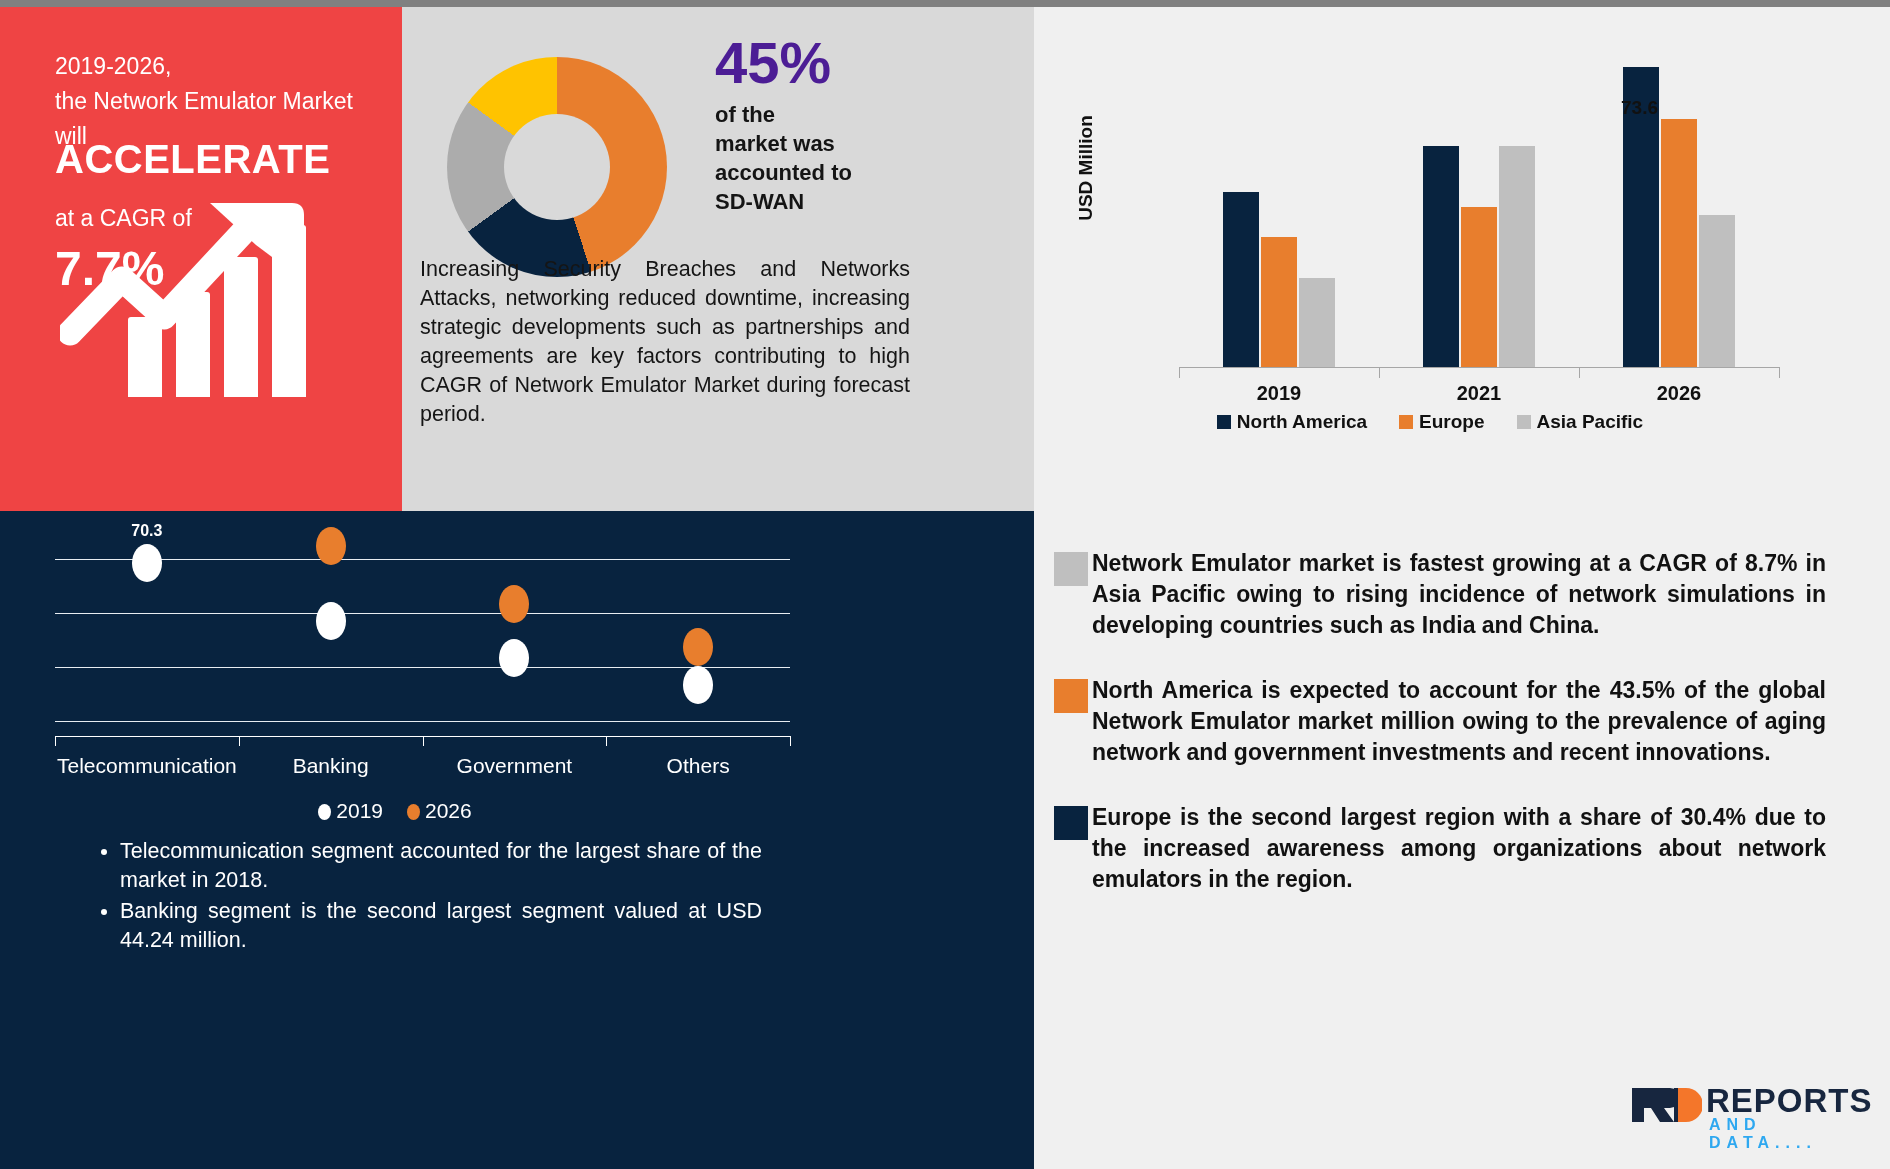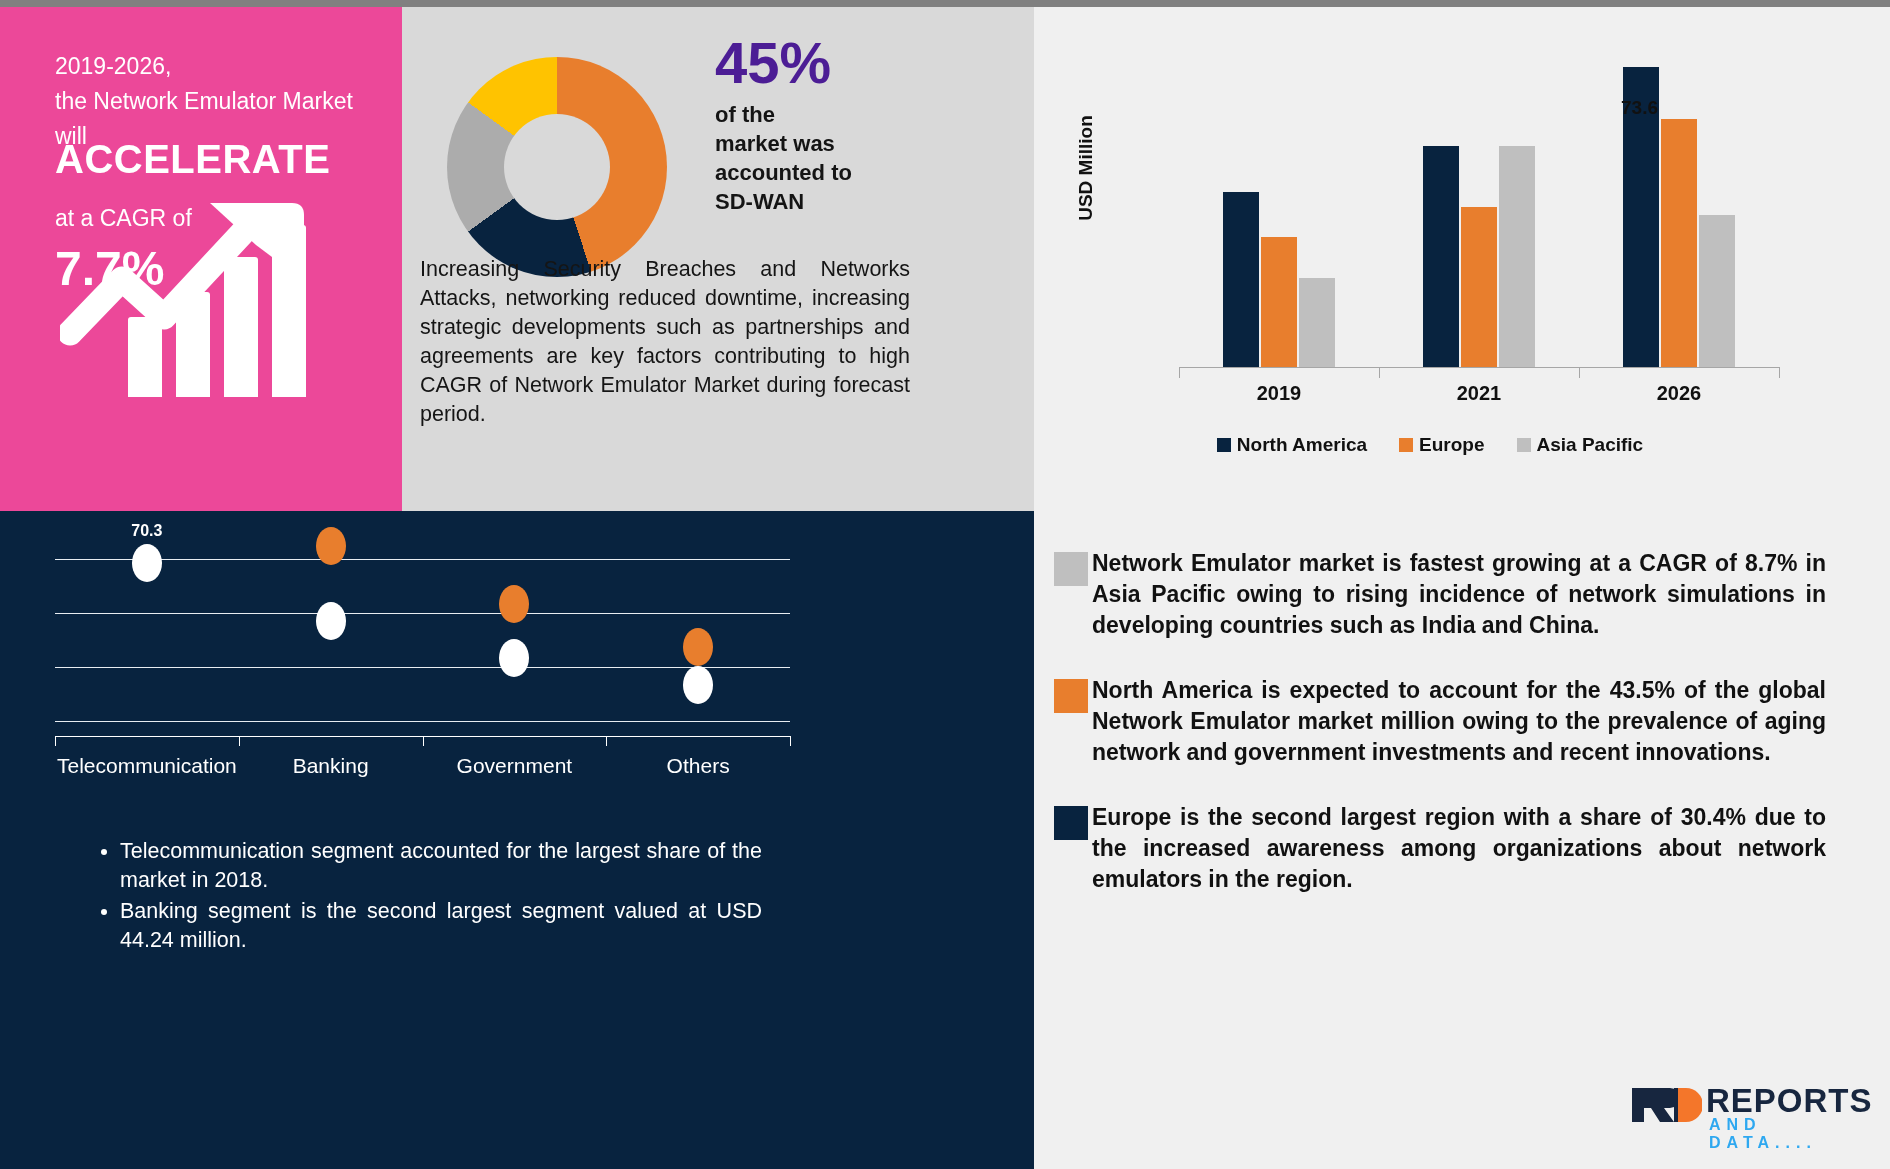--- a/index.html
+++ b/index.html
@@ -10,21 +10,21 @@
     overflow:hidden;
   }
   .page{position:relative;width:1890px;height:1169px;background:#f0f0f0;}
 
   
   .topstrip{position:absolute;left:0;top:0;width:1890px;height:7px;background:#808080;}
 
   
   .orange-card{
     position:absolute;left:0;top:7px;width:402px;height:504px;
-    background:#ec4899;color:#ffffff;overflow:hidden;
+    background:#ef4444;color:#ffffff;overflow:hidden;
   }
   .oc-line{font-size:23px;line-height:35px;font-weight:400;padding-left:55px;}
   .oc-l1{position:absolute;left:0;top:42px;}
   .oc-l2{position:absolute;left:0;top:77px;}
   .oc-l3{position:absolute;left:0;top:112px;}
   .oc-accel{position:absolute;left:55px;top:130px;font-size:40px;font-weight:bold;letter-spacing:.5px;}
   .oc-cagr{position:absolute;left:55px;top:198px;font-size:23px;}
   .oc-pct{position:absolute;left:55px;top:234px;font-size:48px;font-weight:bold;}
 
   .growth-icon{position:absolute;left:60px;top:190px;width:260px;height:200px;}
@@ -94,21 +94,21 @@
   .bar{position:absolute;bottom:0;}
   .bar.na{background:#08233f;}
   .bar.eu{background:#e87e2d;}
   .bar.ap{background:#bfbfbf;}
   .bc-baseline{position:absolute;left:145px;top:360px;width:600px;height:1px;background:#a6a6a6;}
   .bc-tick{position:absolute;top:360px;width:1px;height:11px;background:#a6a6a6;}
   .bc-xlab{position:absolute;top:375px;font-size:20px;font-weight:bold;color:#111;
     transform:translateX(-50%);}
   .bc-datalabel{position:absolute;font-size:19px;font-weight:bold;color:#111;}
   .bc-legend{position:absolute;left:0;top:404px;width:792px;text-align:center;font-size:19px;
-    font-weight:bold;color:#111;margin-top:23px;}
+    font-weight:bold;color:#111;}
   .bc-legend .lgi{display:inline-block;margin:0 16px;}
   .bc-legend .sw{display:inline-block;width:14px;height:14px;vertical-align:-1px;margin-right:6px;}
   .bc-legend .sw.na{background:#08233f;}
   .bc-legend .sw.eu{background:#e87e2d;}
   .bc-legend .sw.ap{background:#bfbfbf;}
 
   .facts{position:absolute;left:1034px;top:548px;width:856px;}
   .fact{position:relative;display:flex;align-items:flex-start;margin-bottom:34px;padding-left:58px;}
   .fact .chip{position:absolute;left:20px;top:4px;width:34px;height:34px;}
   .fact .chip.grey{background:#bfbfbf;}
@@ -162,20 +162,21 @@
         <div class="dc-tick" style="left: 606.25px;"></div>
         <div class="dc-tick" style="left: 790px;"></div>
       </div>
     <div class="dc-catlabels" id="dcCats">
         <div class="dc-cat" style="left: 91.875px;">Telecommunication</div>
         <div class="dc-cat" style="left: 275.625px;">Banking</div>
         <div class="dc-cat" style="left: 459.375px;">Government</div>
         <div class="dc-cat" style="left: 643.125px;">Others</div>
       </div>
 
+    <div class="dc-legend" id="dcLegend"><span class="lgi"><span class="sw w"></span><span>2019</span></span><span class="lgi"><span class="sw o"></span><span>2026</span></span></div>
 
     <div class="navy-bullets">
       <ul id="navyBullets">
           <li>Telecommunication segment accounted for the largest share of the market in 2018.</li>
           <li>Banking segment is   the second largest segment valued at USD 44.24 million.</li>
         </ul>
     </div>
   </div>
 
   <div class="orange-card">

